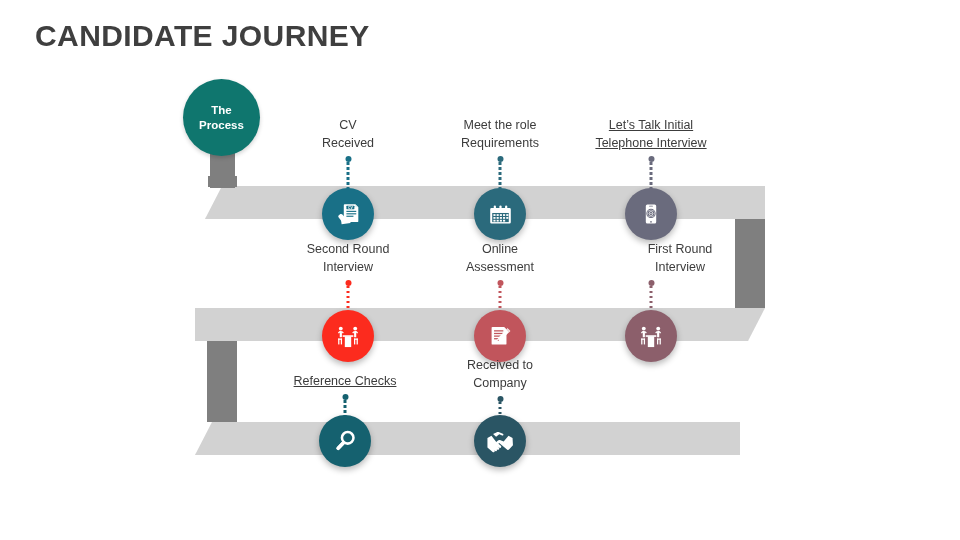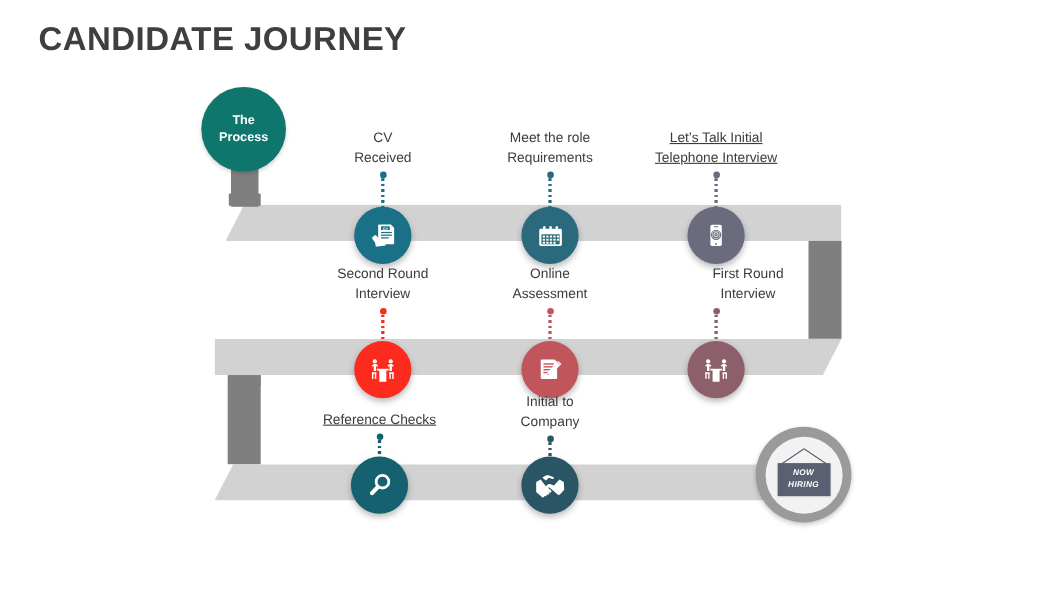--- a/index.html
+++ b/index.html
@@ -329,45 +329,34 @@
             <path d="M14.2 17.4L7.6 24.4"></path>
           </g>
           <path d="M13.05 16.2l3.05 3.05-6.3 6.6a2.16 2.16 0 0 1-3.05-3.05z" fill="#ffffff"></path>
         </svg>
       </span>
     </div>
   </div>
 
   <div class="step" style="left:500px;top:356px;width:0;">
     <div class="label" style="top:0;">
-      <div>Initial to</div>
+      <div>Received to</div>
       <div>Company</div>
     </div>
     <div class="stalk" style="top:40px;height:32px;">
       <div class="knob" style="background:#2a5564;"></div>
       <div class="dotline" style="background-image:repeating-linear-gradient(to bottom,#2a5564 0 2.5px,transparent 2.5px 5px);"></div>
     </div>
     <div class="bubble" style="top:59px;background:#2a5564;">
       <span>
         <svg width="30" height="30" viewBox="0 0 32 32">
           <g fill="#ffffff">
             <path d="M2.6 12.9l4.3-2.4 4.9 6.3 5.1 4.3c.7.6.6 1.5-.1 2-.6.5-1.4.4-2-.1l-1.4-1.2 1.4 1.3c.7.6.6 1.5-.05 2-.62.5-1.4.4-2-.15l-1.4-1.25 1.1 1c.62.57.5 1.4-.1 1.85-.58.45-1.35.4-1.9-.1l-1.2-1.1.75.7c.55.52.45 1.3-.1 1.7-.55.4-1.25.35-1.78-.12L2.6 22.8z"></path>
             <path d="M29.4 12.9l-4.3-2.4-5.2 5.9-3.3-1.2c-1.1-.4-2.25-.2-3.1.55l-2.9 2.6c-.65.58-.6 1.55.1 2.05.6.45 1.4.4 1.95-.1l2.5-2.2 3.2 2.7 5.4 4.5c.55.47 1.35.4 1.85-.15l4.2-4.6z"></path>
             <path d="M8.6 8.6l3.5-1.8c.95-.5 2.05-.55 3.05-.15l3.9 1.6c.5.2.75.77.55 1.27-.2.5-.77.75-1.27.55l-3.1-1.25-3.4 2.6z"></path>
           </g>
         </svg>
       </span>
     </div>
   </div>
 
-  <div class="hiring">
-    <div class="hiring-inner">
-      <svg class="hiring-strings" width="70" height="70" viewBox="0 0 70 70">
-        <path d="M35 11 L13.5 25.5 M35 11 L56.5 25.5" stroke="#5a5f72" stroke-width="1" fill="none"></path>
-      </svg>
-      <div class="hiring-sign">
-        <span>NOW</span>
-        <span>HIRING</span>
-      </div>
-    </div>
-  </div>
 
 </div>
 
 </body></html>

